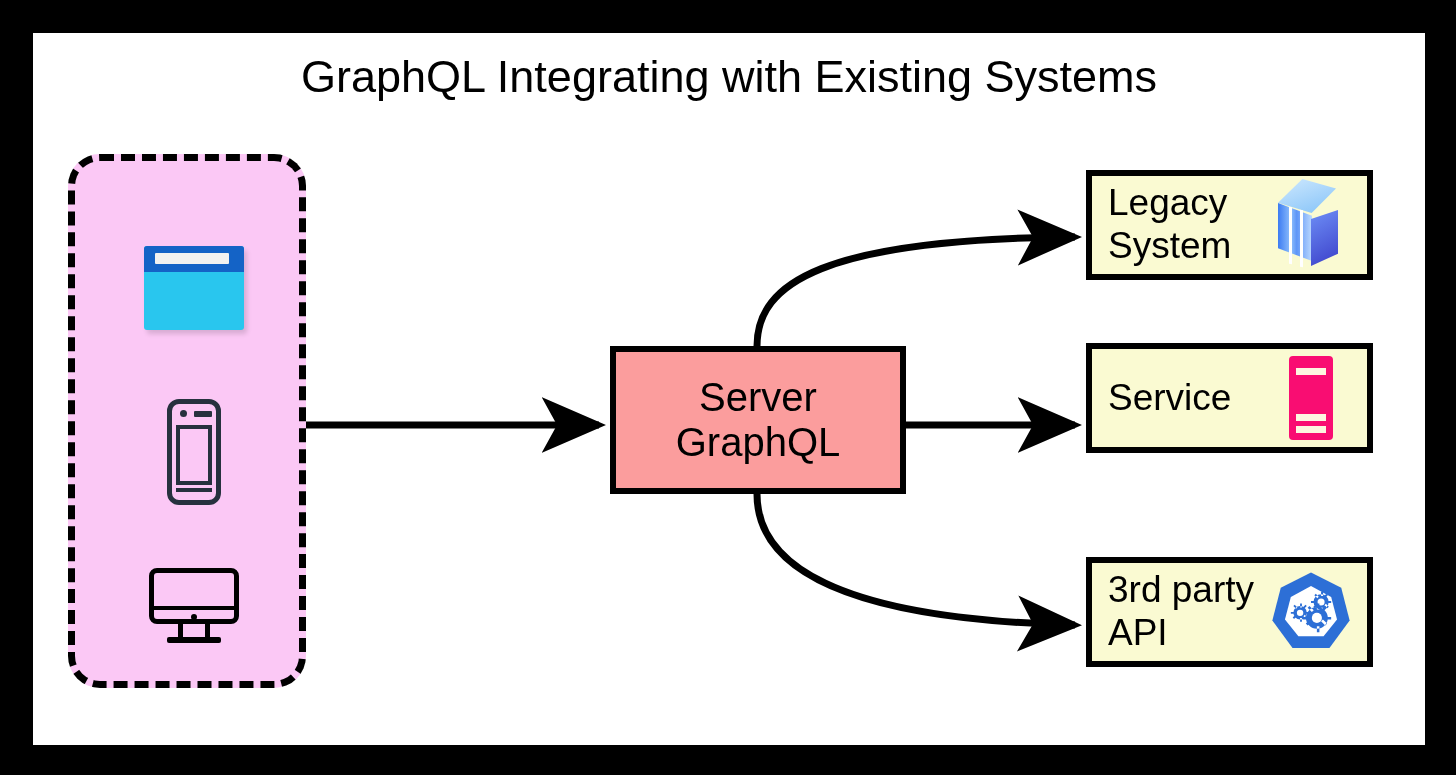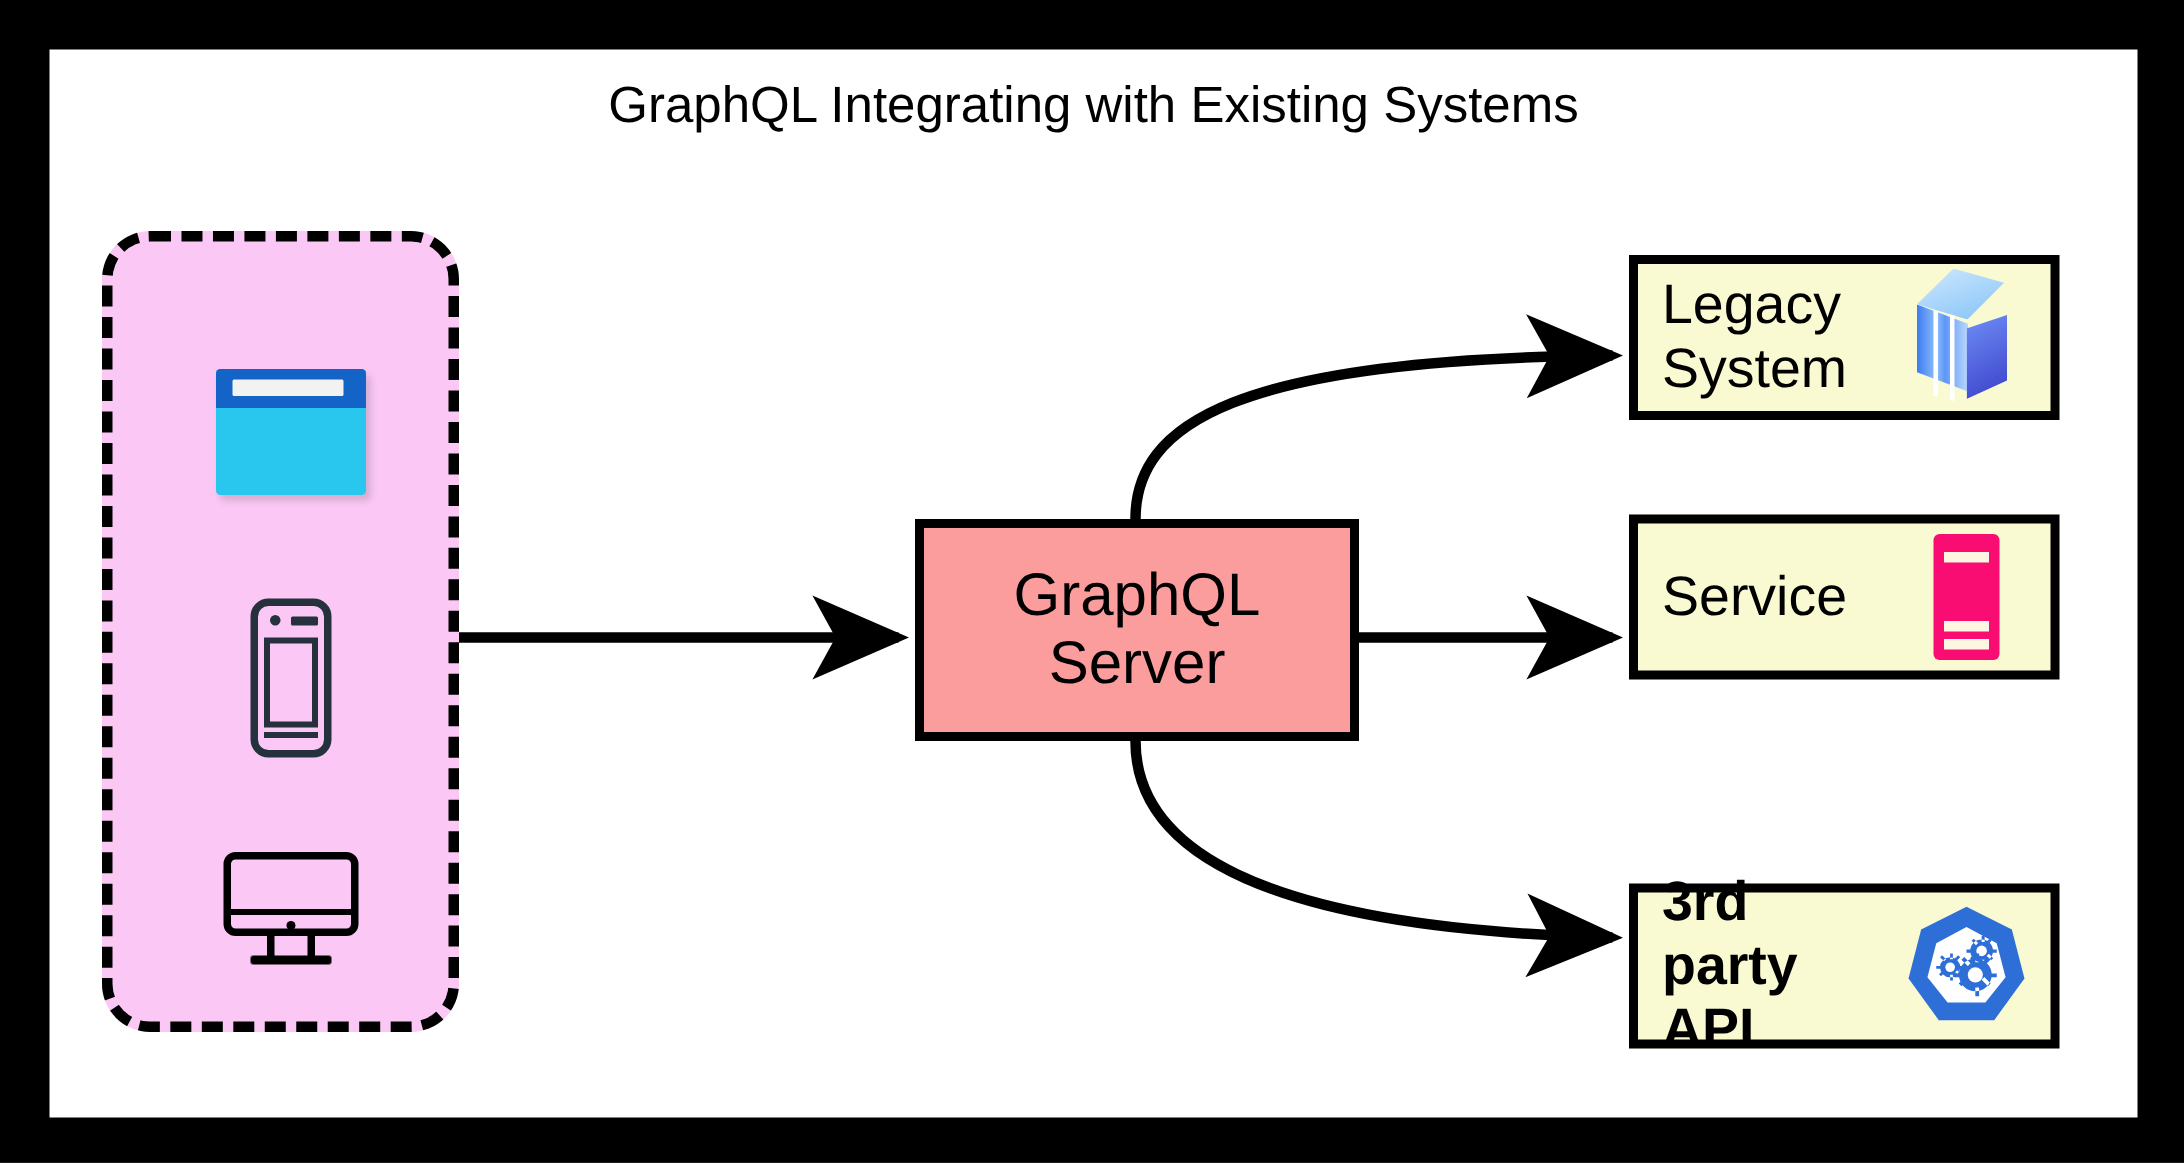--- a/index.html
+++ b/index.html
@@ -27,21 +27,21 @@
     width: 1392px;
     height: 712px;
     background: #ffffff;
   }
   #title {
     position: absolute;
     left: 0;
     top: 18px;
     width: 1392px;
     text-align: center;
-    font-size: 34px;
+    font-size: 45px;
     color: #000000;
     letter-spacing: 0px;
     white-space: nowrap;
   }
   
   #client-panel {
     position: absolute;
     left: 35px;
     top: 121px;
     width: 238px;
@@ -199,21 +199,21 @@
     width: 287px;
     height: 110px;
     background: #FAFAD2;
     border: 6px solid #000000;
     box-sizing: border-box;
     display: flex;
     align-items: center;
   }
   #box-legacy  { top: 137px; }
   #box-service { top: 310px; }
-  #box-api     { top: 556px; font-weight: bold; }
+  #box-api     { top: 524px; }
   .target-label {
     font-size: 37px;
     color: #000000;
     line-height: 1.15;
     padding-left: 16px;
     flex: 1;
     white-space: pre-line;
   }
   .target-ico {
     width: 92px;
@@ -334,22 +334,22 @@
           <div class="screen"></div>
           <div class="divider"></div>
           <div class="dot"></div>
           <div class="neck"></div>
           <div class="base"></div>
         </div>
       </div>
     </div>
 
     <div id="graphql-server">
+      <span>Server</span>
       <span>GraphQL</span>
-      <span>Server</span>
     </div>
 
     <div class="target-box" id="box-legacy">
       <div class="target-label">Legacy
 System</div>
       <div class="target-ico">
         <div class="rack3d">
           <div class="top"></div>
           <div class="left"></div>
           <div class="right"></div>

